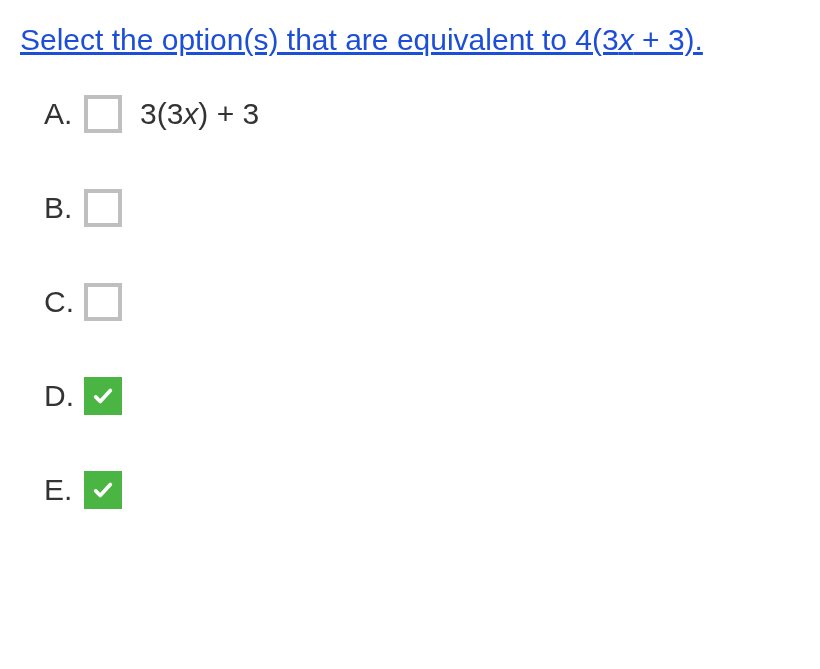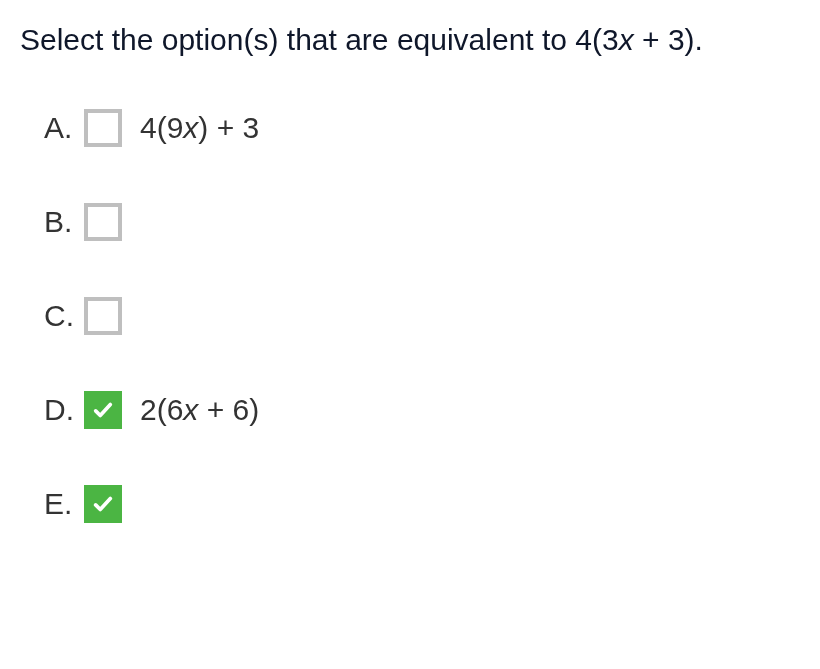--- a/index.html
+++ b/index.html
@@ -6,23 +6,24 @@
     body {
       margin: 0;
       padding: 20px 20px 20px 20px;
       font-family: Arial, Helvetica, sans-serif;
       background: #ffffff;
       color: #333;
       width: 820px;
     }
     .question {
       font-size: 30px;
-      color: #0f172a;
-      margin-bottom: 50px;
+      color: #1d4ed8;
+      margin-bottom: 36px;
       line-height: 1.3;
+      text-decoration: underline;
     }
     .options {
       padding-left: 24px;
     }
     .option-row {
       display: flex;
       align-items: center;
       margin-bottom: 56px;
     }
     .option-letter {
@@ -62,38 +63,37 @@
 <body>
 
 <div class="question">
   <span>Select the option(s) that are equivalent to 4(3</span><span class="italic-x">x</span><span> + 3).</span>
 </div>
 
 <div class="options" id="options-container">
     <div class="option-row">
       <div class="option-letter">A.</div>
       <div class="checkbox checkbox-unchecked"></div>
-      <div class="option-text"><span>4(9</span><span class="italic-x">x</span><span>) + 3</span></div>
+      <div class="option-text"><span>3(3</span><span class="italic-x">x</span><span>) + 3</span></div>
     </div>
     <div class="option-row">
       <div class="option-letter">B.</div>
       <div class="checkbox checkbox-unchecked"></div>
     </div>
     <div class="option-row">
       <div class="option-letter">C.</div>
       <div class="checkbox checkbox-unchecked"></div>
     </div>
     <div class="option-row">
       <div class="option-letter">D.</div>
       <div class="checkbox checkbox-checked">
         <svg viewBox="0 0 24 24" fill="none" stroke="#ffffff" stroke-width="4" stroke-linecap="round" stroke-linejoin="round">
           <polyline points="4,13 9,18 20,6"></polyline>
         </svg>
       </div>
-      <div class="option-text"><span>2(6</span><span class="italic-x">x</span><span> + 6)</span></div>
     </div>
     <div class="option-row">
       <div class="option-letter">E.</div>
       <div class="checkbox checkbox-checked">
         <svg viewBox="0 0 24 24" fill="none" stroke="#ffffff" stroke-width="4" stroke-linecap="round" stroke-linejoin="round">
           <polyline points="4,13 9,18 20,6"></polyline>
         </svg>
       </div>
     </div>
   </div>

